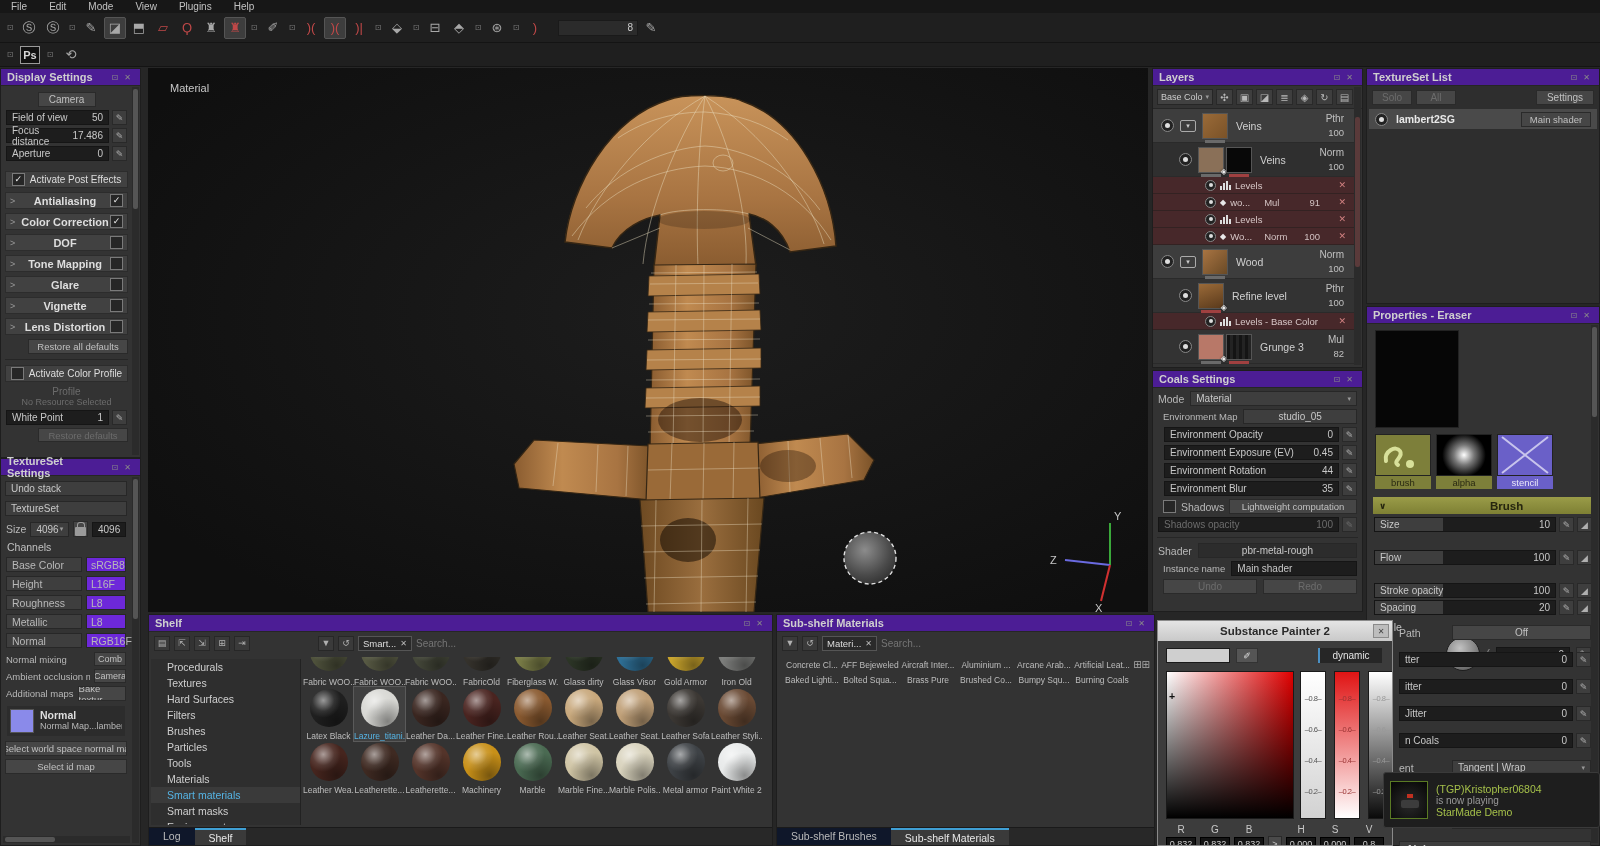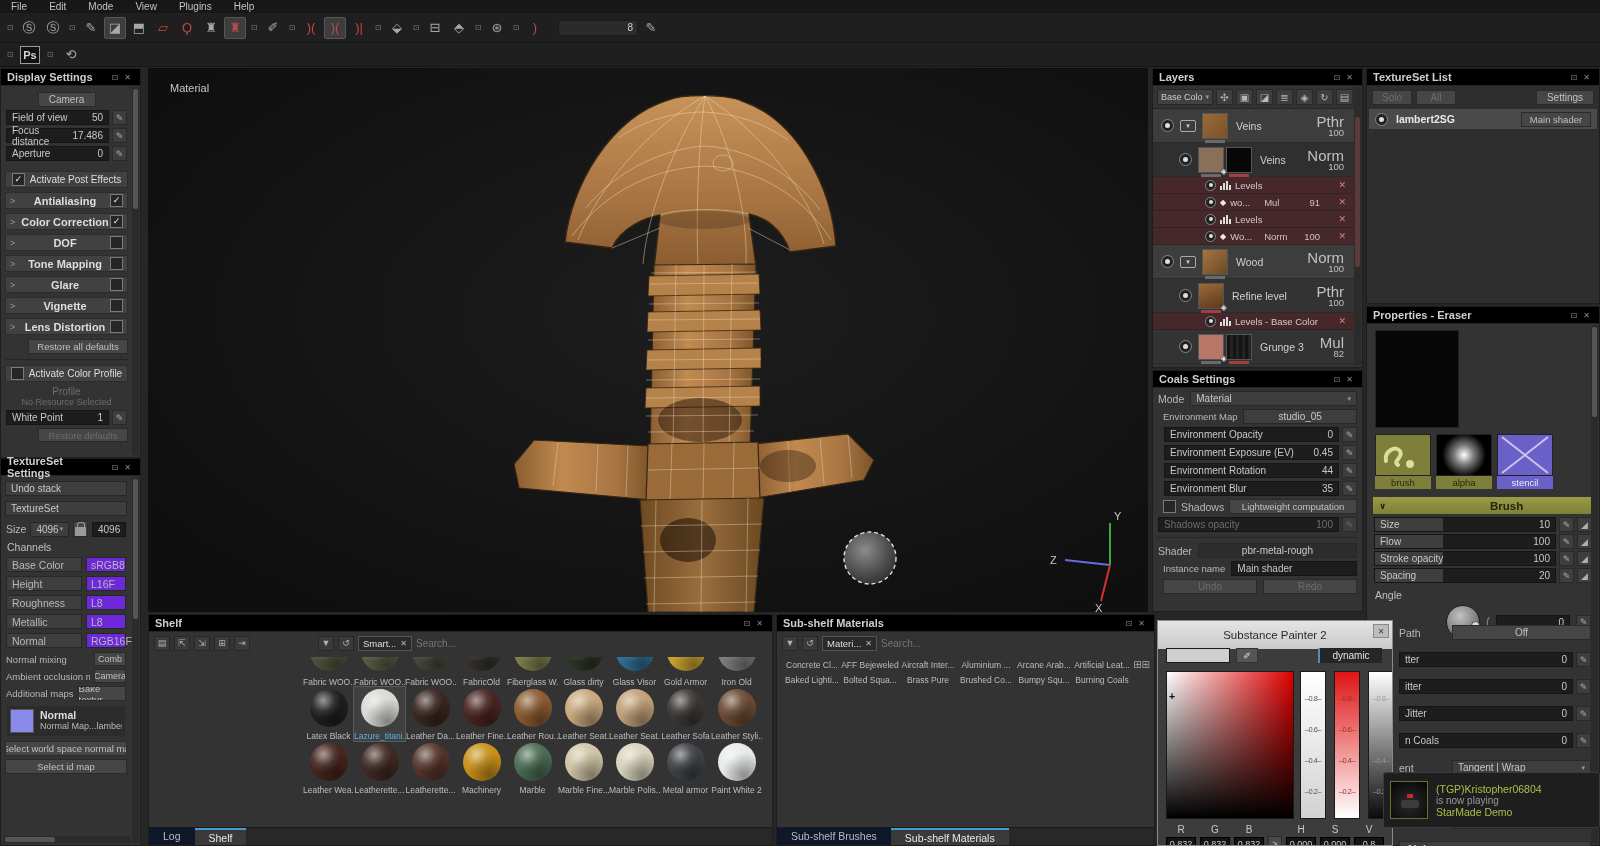--- a/index.html
+++ b/index.html
@@ -12,21 +12,21 @@
   #toolbar{left:0;top:13px;width:1600px;height:30px;background:#1f1f1f;border-bottom:1px solid #141414;display:flex;align-items:center;padding-left:4px;gap:2px}
   #toolbar2{left:0;top:43px;width:1600px;height:24px;background:#1f1f1f;border-bottom:1px solid #141414;display:flex;align-items:center;padding-left:4px;gap:4px}
   .tico{width:22px;height:22px;display:flex;align-items:center;justify-content:center;color:#a8a8a8;font-size:13px;border-radius:2px}
   .tico.sm{width:12px;font-size:8px;color:#777}
   .tico.active{background:#3d3d3d;border:1px solid #555}
   .tico.red{color:#c04848}
   .tnum{width:80px;height:16px;background:#2b2b2b;border:1px solid #1a1a1a;color:#ccc;text-align:right;padding:0 4px;font-size:10px;margin-left:10px;display:flex;align-items:center;justify-content:flex-end}
   .psbox{width:20px;height:18px;border:1px solid #9a9a9a;color:#d8d8d8;font-weight:bold;font-size:11px;display:flex;align-items:center;justify-content:center;background:#111}
   
   .panel{position:absolute;background:#333;border:1px solid #1e1e1e}
-  .phead{height:17px;background:#000000;border-bottom:1px solid #262626;display:flex;align-items:center;padding:0 6px;font-weight:bold;font-size:11px;color:#cfcfcf}
+  .phead{height:17px;background:#4c1d95;border-bottom:1px solid #262626;display:flex;align-items:center;padding:0 6px;font-weight:bold;font-size:11px;color:#cfcfcf}
   .phead .sp{flex:1}
   .ph-ico{font-size:8px;color:#8a8a8a;padding:0 3px;font-weight:normal}
   .vscroll{position:absolute;right:1px;top:18px;bottom:2px;width:7px;background:#2b2b2b}
   .vthumb{position:absolute;left:1px;width:5px;background:#555;border-radius:2px}
   
   .frow{display:flex;align-items:center;gap:3px;margin:3px 5px}
   .fbox{flex:1;display:flex;align-items:center;justify-content:space-between;background:#1d1d1d;border:1px solid #151515;height:15px;padding:0 5px;font-size:10px;color:#c8c8c8}
   .pencil{width:15px;height:15px;min-width:15px;background:#3e3e3e;border:1px solid #292929;color:#b0b0b0;font-size:9px;display:flex;align-items:center;justify-content:center}
   .btn{background:#464646;border:1px solid #2a2a2a;color:#c0c0c0;display:flex;align-items:center;justify-content:center;font-size:10px}
   .cb{width:13px;height:13px;min-width:13px;background:#262626;border:1px solid #7a7a7a;color:#eee;font-size:9px;line-height:11px;text-align:center}
@@ -53,21 +53,21 @@
   .lrow{display:flex;align-items:center;height:34px;border-bottom:1px solid #2a2a2a;position:relative}
   .lrow.folderrow{background:#3d3d3d}
   .vis{width:13px;height:13px;border-radius:50%;background:#222;border:1px solid #888;position:relative;margin-left:8px}
   .vis::after{content:"";position:absolute;left:3px;top:3px;width:5px;height:5px;border-radius:50%;background:#ddd}
   .folder{width:16px;height:12px;border:1px solid #aaa;border-radius:2px;color:#ccc;font-size:7px;display:flex;align-items:center;justify-content:center;margin-left:6px}
   .thumb{width:26px;height:26px;border:1px solid #555;margin-left:6px;position:relative}
   .thumb .chanbar{position:absolute;left:2px;bottom:-5px;width:20px;height:3px;background:#6a6a6a}
   .thumb .chanbar.red{background:#a04040}
   .thumb .drop{position:absolute;right:-4px;bottom:-4px;color:#eee;font-size:8px;text-shadow:0 0 2px #000}
   .lname{margin-left:8px;font-size:10.5px;color:#d0d0d0;flex:1;white-space:nowrap;overflow:hidden}
-  .lmode{position:absolute;right:10px;top:4px;font-size:15px;color:#c0c0c0}
+  .lmode{position:absolute;right:10px;top:4px;font-size:10px;color:#c0c0c0}
   .lopa{position:absolute;right:10px;bottom:4px;font-size:9.5px;color:#c0c0c0}
   .erow{display:flex;align-items:center;height:17px;background:#47282a;border-bottom:1px solid #322;padding-left:52px;font-size:9.5px;color:#d8c8c8}
   .erow .vis{width:11px;height:11px;margin-left:0}
   .erow .vis::after{left:2.5px;top:2.5px;width:4px;height:4px}
   .lvl{display:inline-flex;gap:1px;align-items:flex-end;height:9px;margin:0 4px}
   .lvl i{width:2px;background:#ddd;display:block}
   .lvl i:nth-child(1){height:4px}.lvl i:nth-child(2){height:7px}.lvl i:nth-child(3){height:9px}.lvl i:nth-child(4){height:5px}
   .fillico{color:#e8e8e8;font-size:8px;margin:0 4px}
   .ex{margin-left:auto;margin-right:8px;color:#d08080;font-size:9px}
   .emod{width:30px;color:#d0c0c0}.eval{width:26px;color:#d0c0c0;text-align:right;margin-right:6px}
@@ -103,21 +103,21 @@
   .tile .timg{height:42px;border:1px solid #222;position:relative}
   .tile .tlabel{font-size:9.5px;height:13px;line-height:13px;color:#2a2a12}
   .brushhead{height:17px;margin:8px 6px 0 6px;background:linear-gradient(#9a9c48,#7e8034);display:flex;align-items:center;padding:0 6px;color:#26260f;font-weight:bold;font-size:11.5px}
   .brushhead .ch{margin-right:40px;font-size:9px}
   .dialwrap{display:flex;align-items:center;gap:6px;margin:4px 8px}
   .dial{width:34px;height:34px;border-radius:50%;background:radial-gradient(circle at 40% 32%,#c2c2c2,#4e4e4e);border:1px solid #1e1e1e;position:relative}
   .dial::after{content:"";position:absolute;right:-1px;top:15px;width:7px;height:7px;border-radius:50%;background:#ddd;border:1px solid #444}
   .propsb .frow{margin:12px 4px}
   
   #dialog{left:1157px;top:620px;width:236px;height:226px;background:#3c3c3c;border:1px solid #8a8a8a;z-index:50;overflow:hidden}
-  #dlg-title{height:28px;background:linear-gradient(#e4e4e4,#c9c9c9);display:flex;align-items:center;justify-content:center;color:#2a2a2a;font-weight:normal;font-size:11.5px;position:relative}
+  #dlg-title{height:20px;background:linear-gradient(#e4e4e4,#c9c9c9);display:flex;align-items:center;justify-content:center;color:#2a2a2a;font-weight:bold;font-size:11.5px;position:relative}
   #dlg-close{position:absolute;right:3px;top:3px;width:16px;height:14px;background:#bdbdbd;border:1px solid #8a8a8a;color:#444;font-size:8px;display:flex;align-items:center;justify-content:center}
   .swatch{position:absolute;left:8px;top:27px;width:64px;height:15px;background:#cfcfcf;border:1px solid #1a1a1a}
   .eyedrop{position:absolute;left:78px;top:27px;width:22px;height:15px;background:#555;border:1px solid #333;color:#ddd;font-size:9px;display:flex;align-items:center;justify-content:center}
   .dynbtn{position:absolute;right:10px;top:27px;width:64px;height:15px;background:#262626;border-left:2px solid #4a90c4;color:#e2e2e2;font-size:10px;display:flex;align-items:center;justify-content:center}
   .gradsq{position:absolute;left:8px;top:50px;width:128px;height:148px;border:1px solid #1a1a1a;
     background:linear-gradient(to bottom,rgba(0,0,0,0),#000),linear-gradient(to right,#fff,#e00000)}
   .cross{position:absolute;color:#111;font-weight:bold}
   .slider{position:absolute;top:50px;width:26px;height:148px;border:1px solid #1a1a1a;display:flex;flex-direction:column;justify-content:space-evenly}
   .tick{font-size:7.5px;color:#555;text-align:center;letter-spacing:-0.5px}
   .tick::before,.tick::after{content:"–"}
@@ -491,20 +491,34 @@
     <span class="sico">⇥</span>
     <span style="width:60px"></span>
     <span class="sico">▼</span>
     <span class="sico">↺</span>
     <span class="tag">
         <span>Smart...</span>
         <span class="x">✕</span>
       </span>
     <input class="search" placeholder="Search..." style="">
   </div>
+  <div class="cats">
+
+  <div class="cat">Procedurals</div>
+      <div class="cat">Textures</div>
+      <div class="cat">Hard Surfaces</div>
+      <div class="cat">Filters</div>
+      <div class="cat">Brushes</div>
+      <div class="cat">Particles</div>
+      <div class="cat">Tools</div>
+      <div class="cat">Materials</div>
+      <div class="cat sel">Smart materials</div>
+      <div class="cat">Smart masks</div>
+      <div class="cat">Environments</div>
+    </div>
   <div class="matgrid">
     <div style="display:flex;flex-wrap:wrap;width:100%">
 
         <div class="mat-cell cut">
           <div class="ballwrap">
             <span class="ball" style="--c: #4f523c;"></span>
           </div>
           <div class="mat-name">Fabric WOO...</div>
         </div>
 
@@ -1100,21 +1114,21 @@
 
       <div class="frow" style="margin:2px 5px">
         <div class="fbox" style="background:linear-gradient(90deg,#3e3e3e 0 38%,#1d1d1d 38%)">
           <span>Size</span>
           <span>10</span>
         </div>
         <span class="pencil">✎</span>
         <span class="pencil xicon show">◢</span>
       </div>
 
-      <div class="frow" style="margin:2px 5px">
+      <div class="frow" style="margin:18px 5px">
         <div class="fbox" style="background:linear-gradient(90deg,#3e3e3e 0 38%,#1d1d1d 38%)">
           <span>Flow</span>
           <span>100</span>
         </div>
         <span class="pencil">✎</span>
         <span class="pencil xicon show">◢</span>
       </div>
 
       <div class="frow" style="margin:2px 5px">
         <div class="fbox" style="background:linear-gradient(90deg,#3e3e3e 0 38%,#1d1d1d 38%)">

